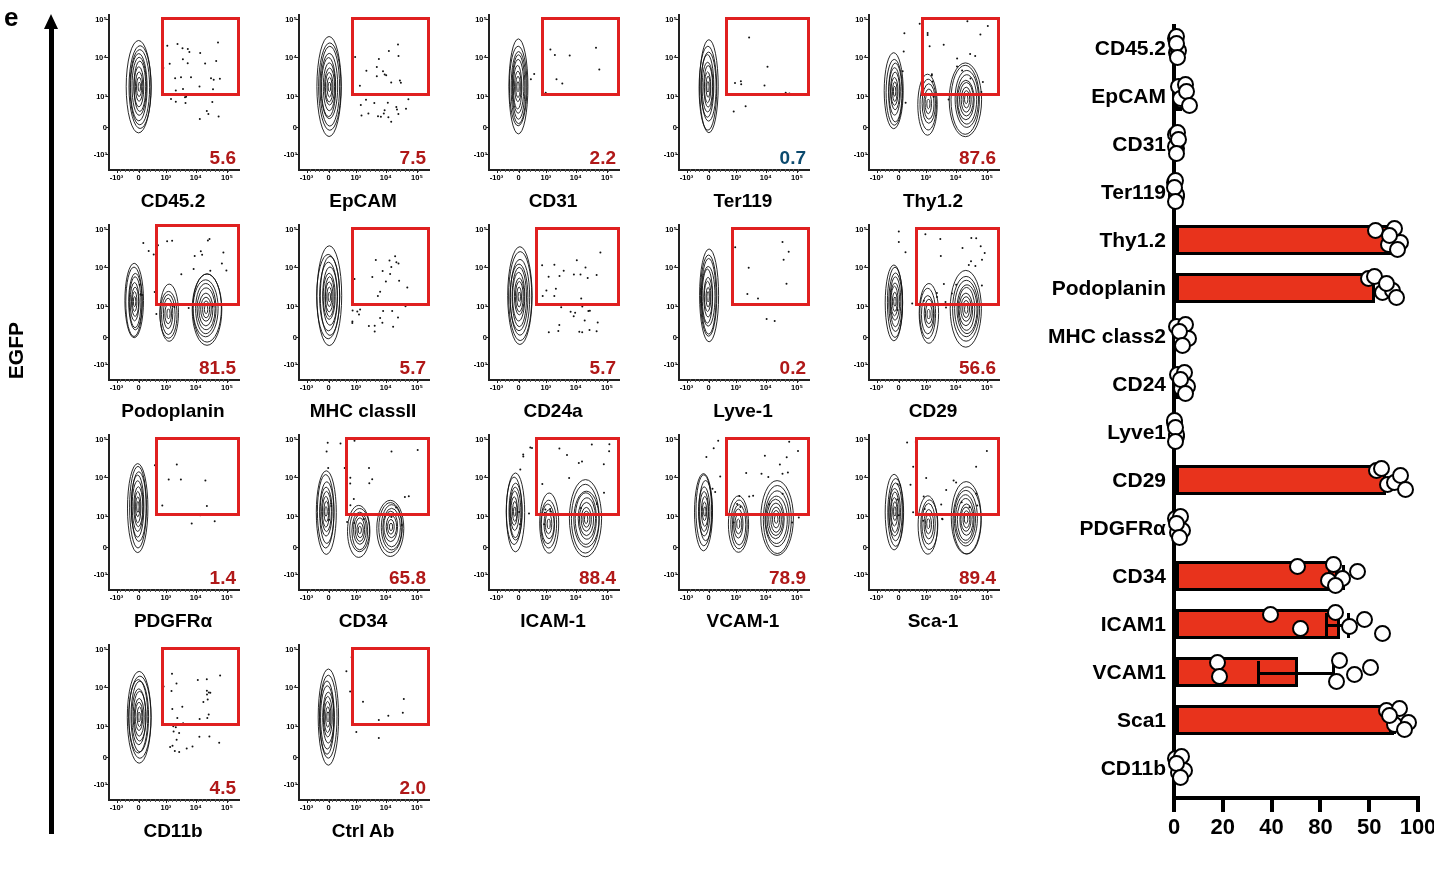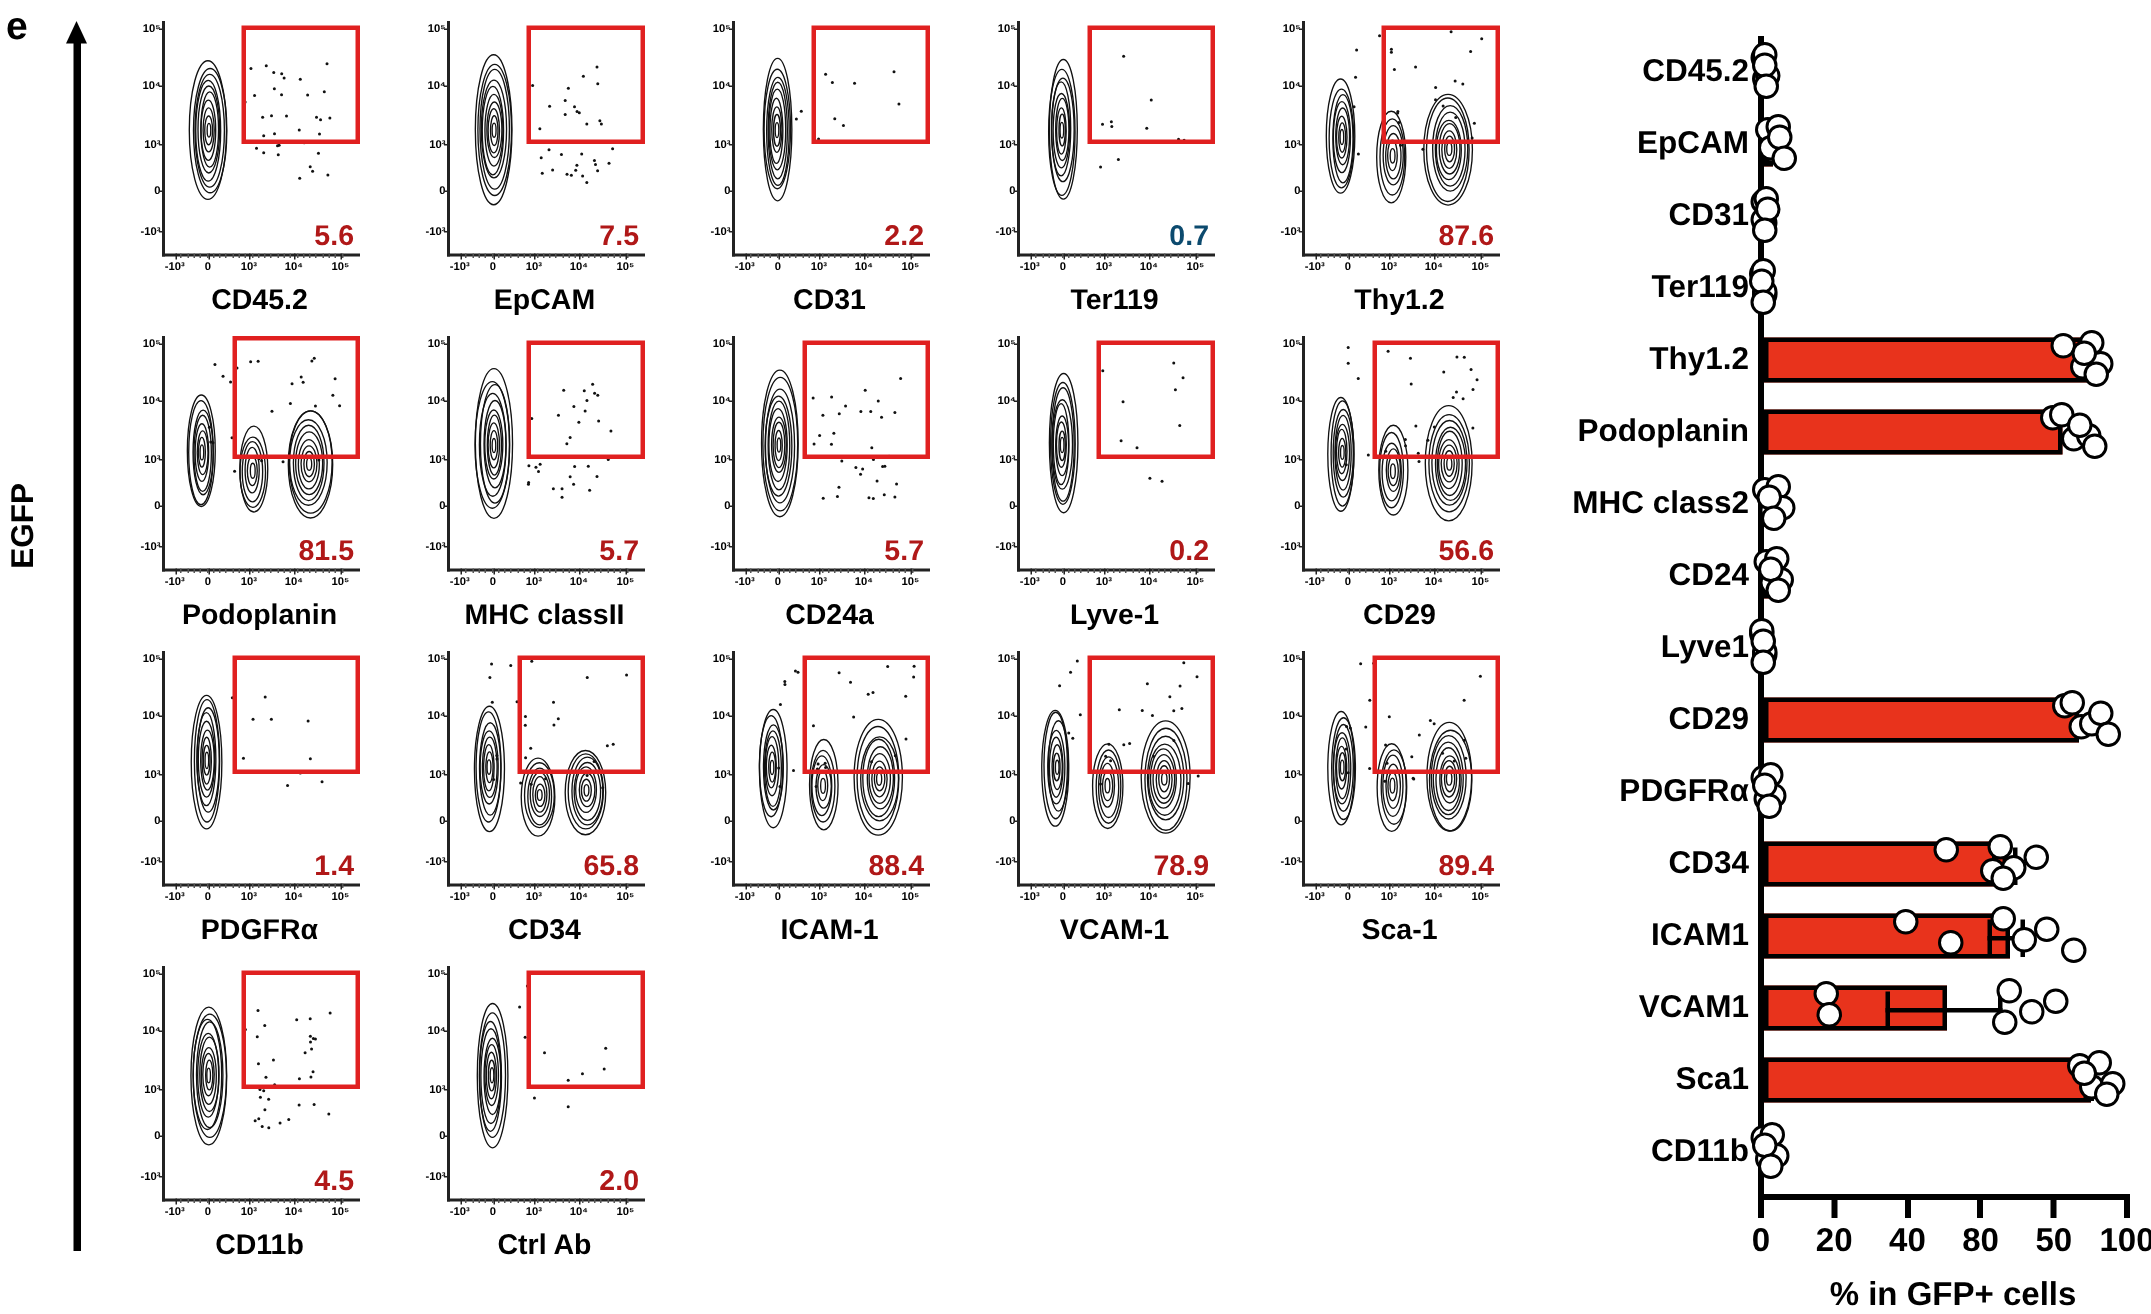--- a/index.html
+++ b/index.html
@@ -1854,14 +1854,13 @@
       <div class="bc-ticklabel" style="left: 202.8px;">20</div>
       <div class="bc-tick" style="left: 249.6px;"></div>
       <div class="bc-ticklabel" style="left: 251.6px;">40</div>
       <div class="bc-tick" style="left: 298.4px;"></div>
       <div class="bc-ticklabel" style="left: 300.4px;">80</div>
       <div class="bc-tick" style="left: 347.2px;"></div>
       <div class="bc-ticklabel" style="left: 349.2px;">50</div>
       <div class="bc-tick" style="left: 396px;"></div>
       <div class="bc-ticklabel" style="left: 398px;">100</div>
     </div>
-  <div class="bc-xtitle">% in GFP+ cells</div>
 </div>
 
 </body></html>

